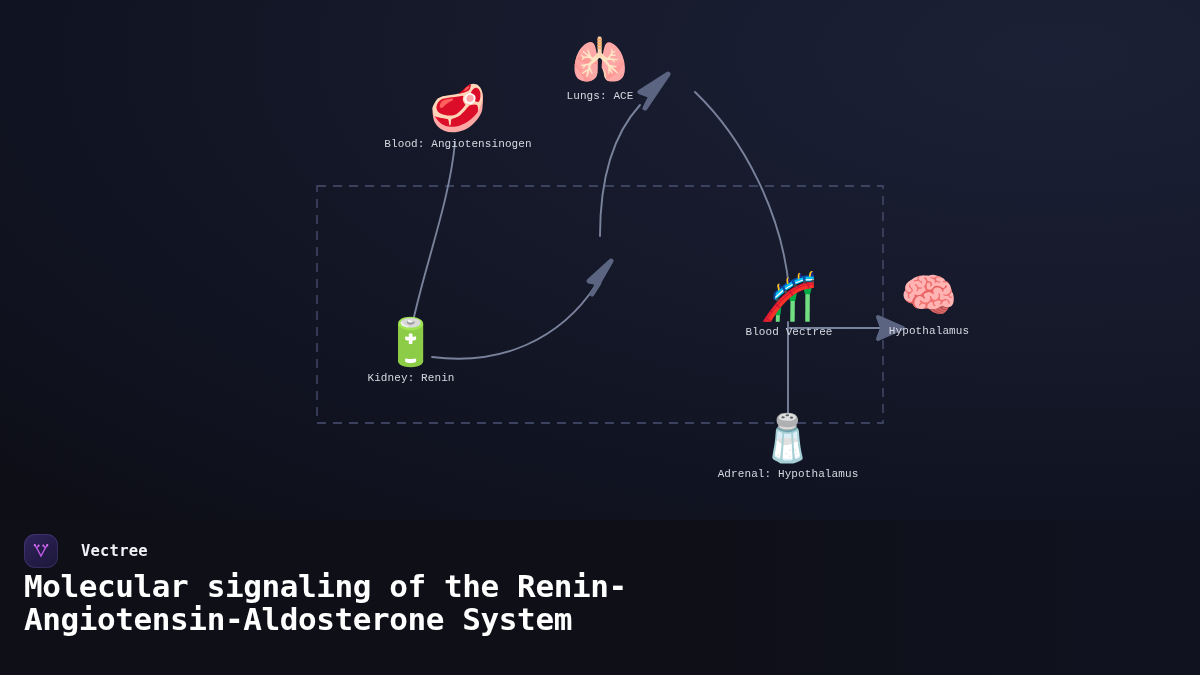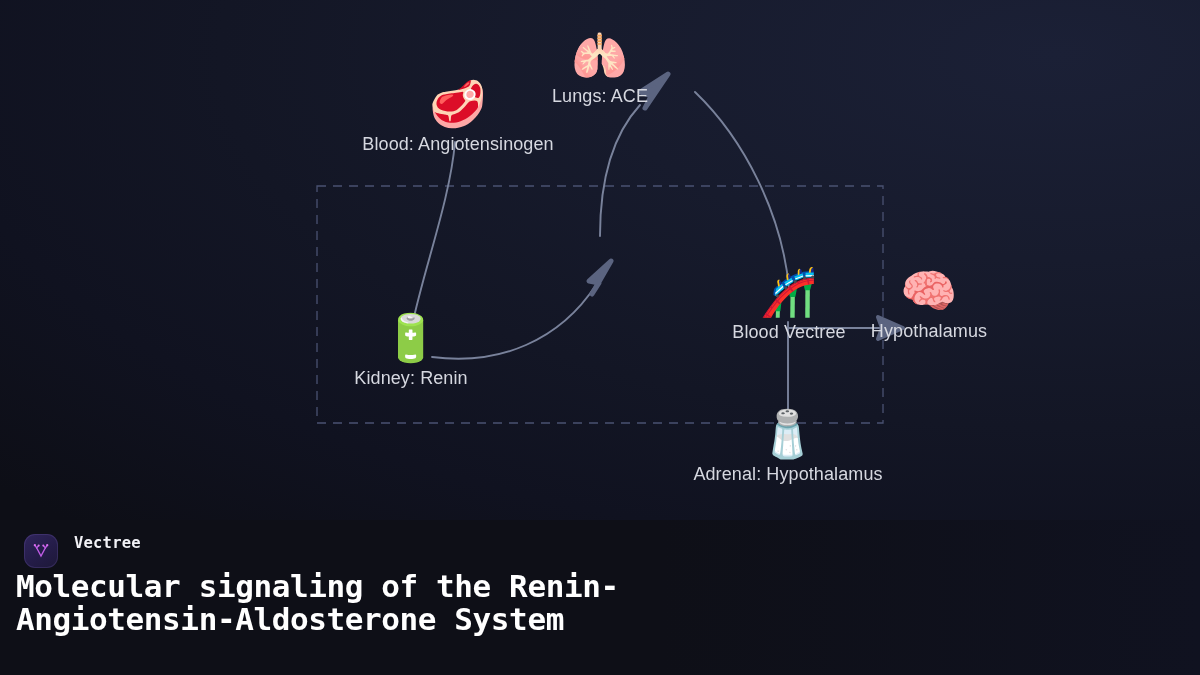--- a/index.html
+++ b/index.html
@@ -42,63 +42,65 @@
     font-size: 46px;
     line-height: 1;
     height: 52px;
     display: flex;
     align-items: center;
     justify-content: center;
     user-select: none;
   }
   .node-label {
     margin-top: 4px;
-    font-size: 18px;
+    font-size: 11px;
     color: #d6d8e0;
     letter-spacing: 0.1px;
     white-space: nowrap;
     text-align: center;
+    font-family: Liberation Mono, monospace;
   }
   
   #footer {
     position: absolute;
     left: 0;
     right: 0;
     bottom: 0;
     height: 155px;
     background: linear-gradient(90deg, #0e0f17 0%, #0e0f17 55%, #101220 100%);
     z-index: 5;
   }
   #brand {
     position: absolute;
     left: 24px;
     top: 14px;
     display: flex;
-    gap: 16px;
+    align-items: center;
+    gap: 23px;
   }
   #brand-logo {
     width: 34px;
     height: 34px;
     border-radius: 11px;
     background: linear-gradient(145deg, #30255c 0%, #241c48 55%, #1d1838 100%);
     display: flex;
     align-items: center;
     justify-content: center;
     box-shadow: inset 0 0 0 1px rgba(150,120,220,0.18);
   }
   #brand-name {
     font-family: "DejaVu Sans Mono", "Liberation Mono", monospace;
     font-size: 15.5px;
     font-weight: 700;
     color: #f1f1f6;
     letter-spacing: 0.2px;
   }
   #deck-title {
     position: absolute;
-    left: 16px;
+    left: 24px;
     top: 50px;
     width: 800px;
     font-family: "DejaVu Sans Mono", "Liberation Mono", monospace;
     font-size: 31px;
     font-weight: 700;
     line-height: 1.08;
     color: #ffffff;
     letter-spacing: -0.4px;
   }
   #deck-url {

